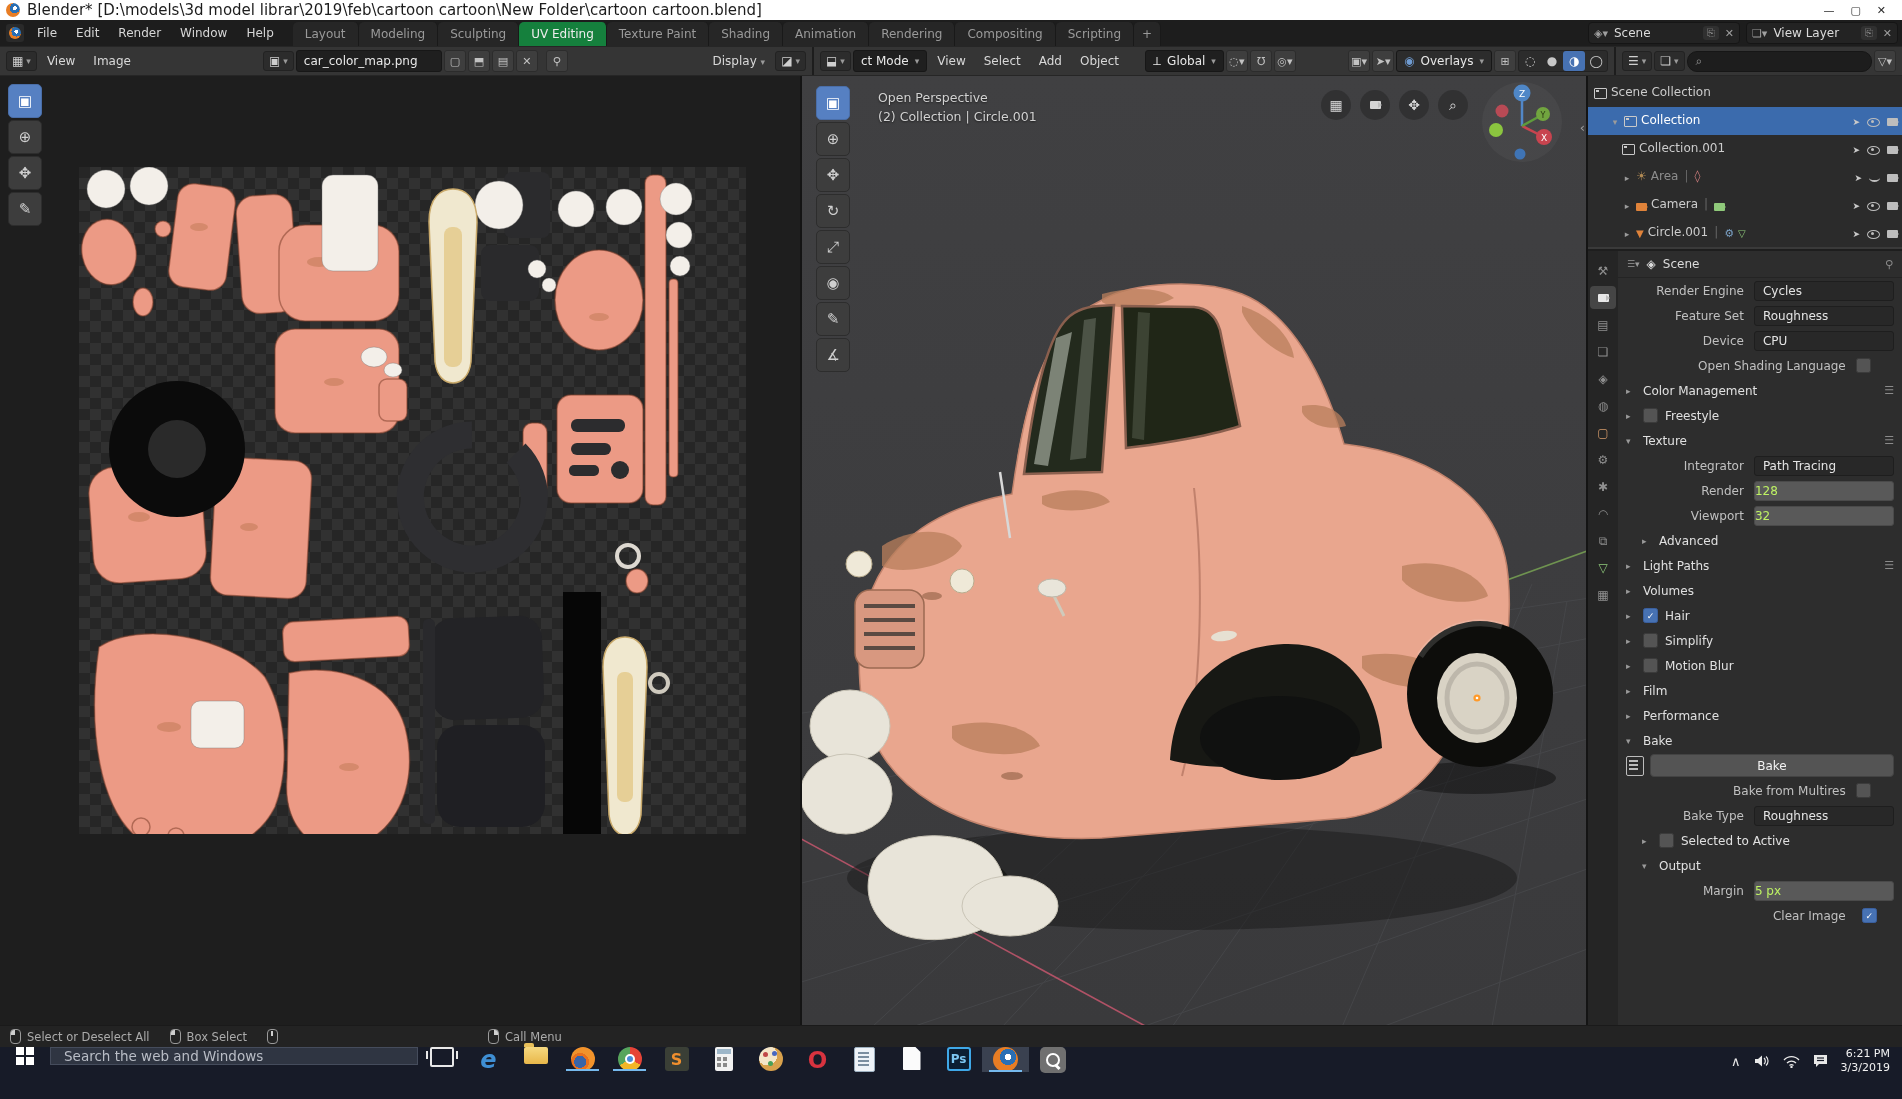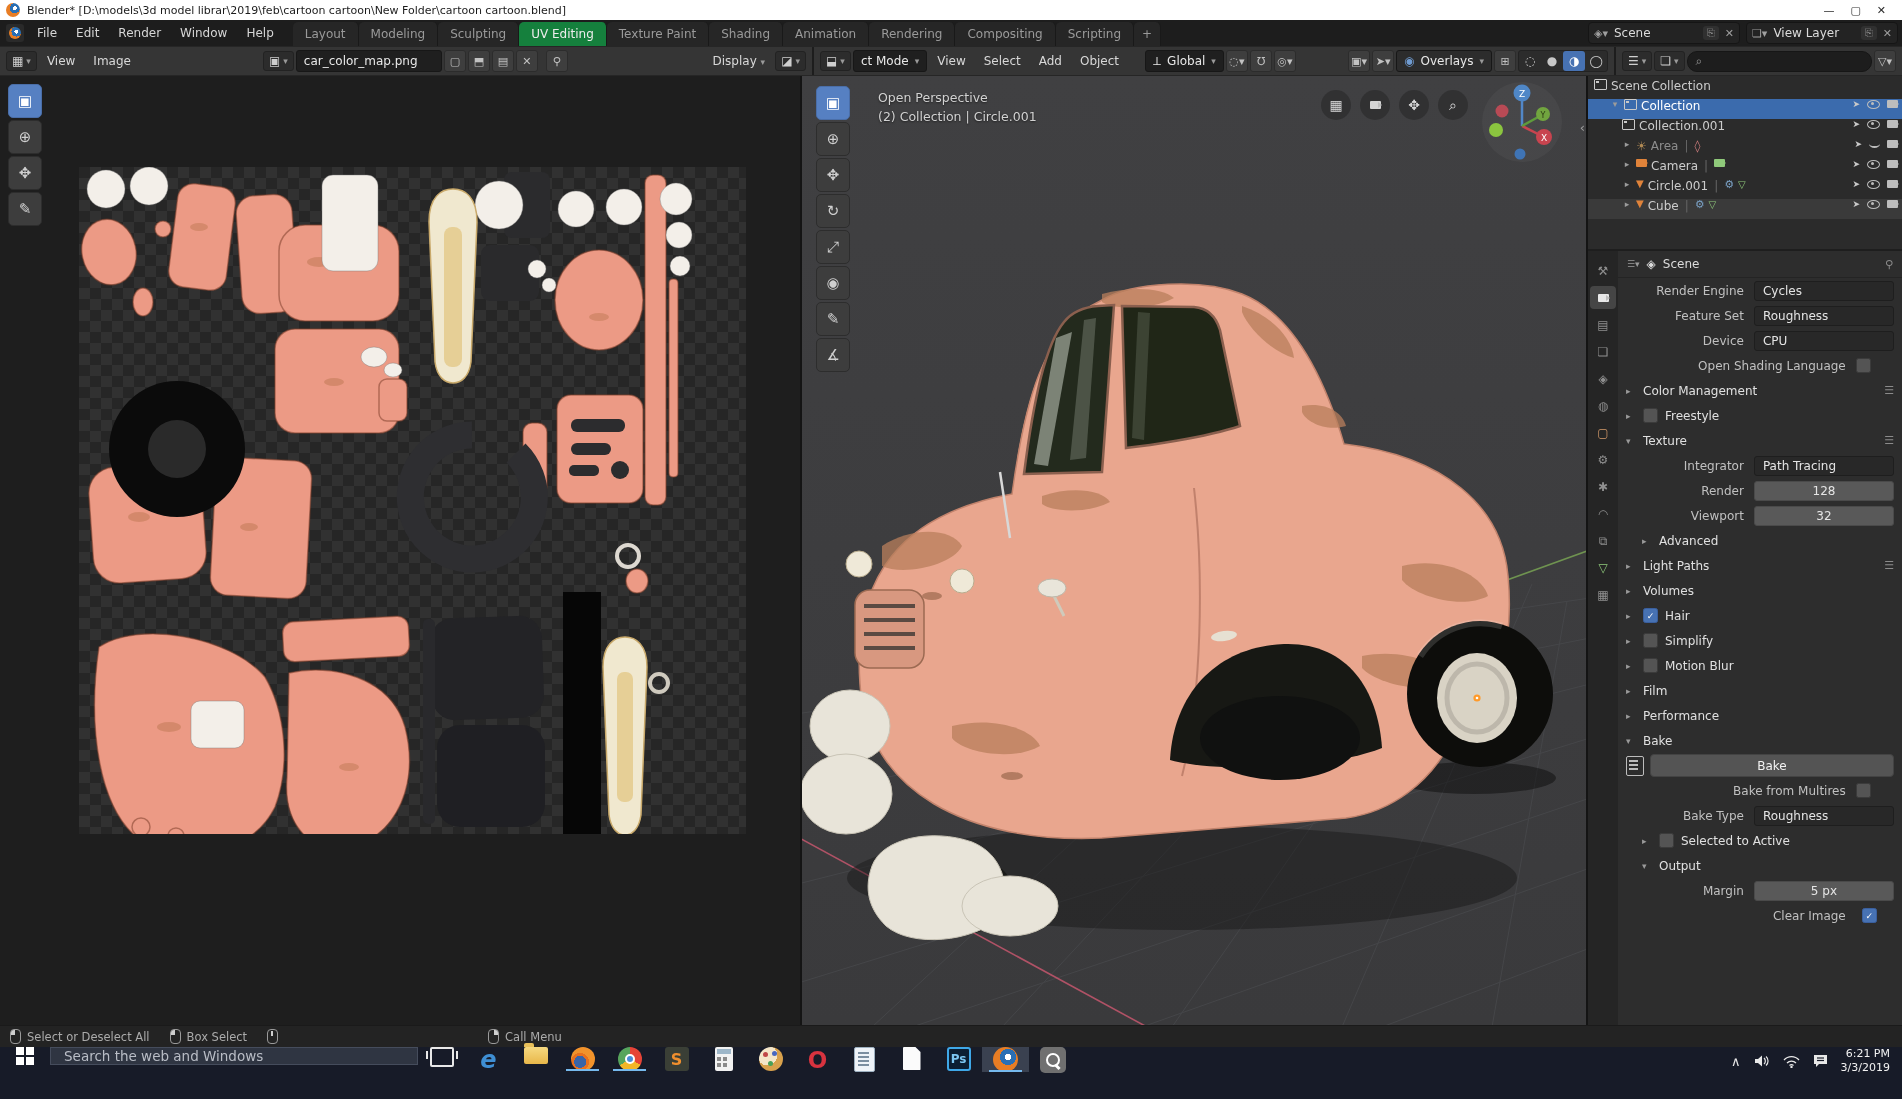--- a/index.html
+++ b/index.html
@@ -4,21 +4,21 @@
 <style>
   html,body{margin:0;padding:0}
   body{width:1902px;height:1099px;overflow:hidden;background:#000;
        font-family:"DejaVu Sans",sans-serif;font-size:12px;
        -webkit-user-select:none;user-select:none;display:flex;flex-direction:column}
   .nosel{pointer-events:none}
 
   
   .titlebar{height:20px;background:#ffffff;display:flex;align-items:center;gap:7px;padding:0 6px;flex:none}
   .blogo{width:14px;height:14px;border-radius:50%;background:radial-gradient(circle at 62% 38%,#fff 0 2px,#2a6fb4 2px 5px,#e87d24 5px 100%);flex:none}
-  .ttl{font-size:11px;color:#1c1c1c;white-space:nowrap}
+  .ttl{font-size:15px;color:#1c1c1c;white-space:nowrap}
   .winctl{margin-left:auto;display:flex;gap:16px;color:#2a2a2a;font-size:11px;padding-right:10px}
   .winctl span{cursor:default}
 
   
   .topbar{height:26px;background:#1d1d1d;display:flex;align-items:center;color:#cfcfcf;flex:none}
   .bmark{width:18px;height:18px;margin:0 4px 0 6px;border-radius:3px;background:#2a2a2a;display:flex;align-items:center;justify-content:center}
   .bmark .blogo{width:12px;height:12px}
   .menus{display:flex;gap:1px}
   .menu{padding:3px 9px;border-radius:3px;color:#d6d6d6}
   .tabs{display:flex;align-items:flex-end;height:100%;margin-left:10px}
@@ -67,21 +67,21 @@
 
   .vpoverlay{position:absolute;left:76px;top:12px;color:#d2d2d2;font-size:12.5px;line-height:1.55;text-shadow:0 1px 2px rgba(0,0,0,.55);z-index:6}
   .navbtns{position:absolute;top:14px;right:118px;display:flex;gap:9px;z-index:6}
   .navbtn{width:30px;height:30px;border-radius:50%;background:rgba(25,25,25,.38);color:#d8d8d8;display:flex;align-items:center;justify-content:center;font-size:14px}
   .gizmo{position:absolute;top:4px;right:22px;z-index:6}
   .collapser{position:absolute;top:44px;right:1px;color:#9f9f9f;font-size:13px;z-index:6}
   .vpsvg{position:absolute;left:0;top:0}
 
   
   .outliner{height:170px;padding:3px 0 0;color:#cccccc;border-bottom:2px solid #1e1e1e;background:#2b2b2b;overflow:hidden;flex:none}
-  .orow{height:20px;display:flex;align-items:flex-start;gap:4px;padding:0 4px 0 6px;white-space:nowrap}
+  .orow{height:20px;display:flex;align-items:flex-end;gap:4px;padding:0 4px 8px 6px;white-space:nowrap}
   .orow.selected{background:#3b6bad;color:#fff}
   .orow.activebg{background:#3a3a3a}
   .orow .exp{width:10px;color:#9b9b9b;font-size:9px;text-align:center}
   .ind1{padding-left:20px}.ind2{padding-left:34px}
   .obox{width:11px;height:9px;border:1px solid #c9c9c9;border-radius:1px;position:relative;flex:none}
   .obox::after{content:"";position:absolute;left:1px;top:1px;width:3px;height:2px;background:#c9c9c9}
   .otri{color:#e0833a;font-size:10px;line-height:1}
   .odim{color:#8d8d8d}
   .osep{color:#666;margin:0 2px}
   .oicons{margin-left:auto;display:flex;gap:7px;align-items:center}
@@ -98,21 +98,21 @@
   
   .props{flex:1;display:flex;min-height:0}
   .ptabs{width:30px;background:#252525;display:flex;flex-direction:column;align-items:center;padding-top:8px;gap:4px;flex:none}
   .ptab{width:26px;height:23px;border-radius:4px;color:#8f8f8f;display:flex;align-items:center;justify-content:center;font-size:12px}
   .ptab.active{background:#454545;color:#e8e8e8}
   .pcontent{flex:1;padding:0 8px 0 8px;color:#c5c5c5;overflow:hidden}
   .pbread{height:26px;display:flex;align-items:center;gap:7px;background:#2d2d2d;border-bottom:1px solid #242424;margin:0 -8px;padding:0 9px;color:#dcdcdc}
   .prow{height:25px;display:flex;align-items:center}
   .plabel{width:44%;text-align:right;padding-right:10px;color:#c0c0c0;white-space:nowrap}
   .pfield{flex:1;height:18px;background:#282828;border:1px solid #1e1e1e;border-radius:3px;display:flex;align-items:center;padding:0 8px;color:#e4e4e4}
-  .pnum{flex:1;height:18px;background:#595959;border:1px solid #4a4a4a;border-radius:3px;display:flex;align-items:center;justify-content:center;color:#e5e5e5}
+  .pnum{flex:1;height:18px;background:#595959;border:1px solid #4a4a4a;border-radius:3px;display:flex;align-items:center;justify-content:flex-start;color:#bef264}
   .psec{height:25px;display:flex;align-items:center;gap:7px;color:#e0e0e0}
   .psec .exp{width:10px;color:#9a9a9a;font-size:9px}
   .pmenu{margin-left:auto;color:#8b8b8b;font-size:11px}
   .cb{width:13px;height:13px;background:#545454;border:1px solid #3b3b3b;border-radius:2.5px;display:inline-flex;align-items:center;justify-content:center;font-size:9px;color:#fff;flex:none}
   .cb.checked{background:#4772b3;border-color:#3a5f9e}
   .cb.checked::after{content:"✓"}
   .pbtn{flex:1;height:21px;background:#545454;border:1px solid #434343;border-radius:4px;display:flex;align-items:center;justify-content:center;color:#f2f2f2}
   .sub{padding-left:16px}
   .cbright{margin-left:6px}
   .bakeic{width:16px;height:18px;border:1px solid #bdbdbd;border-radius:2px;margin-right:6px;position:relative;flex:none}

